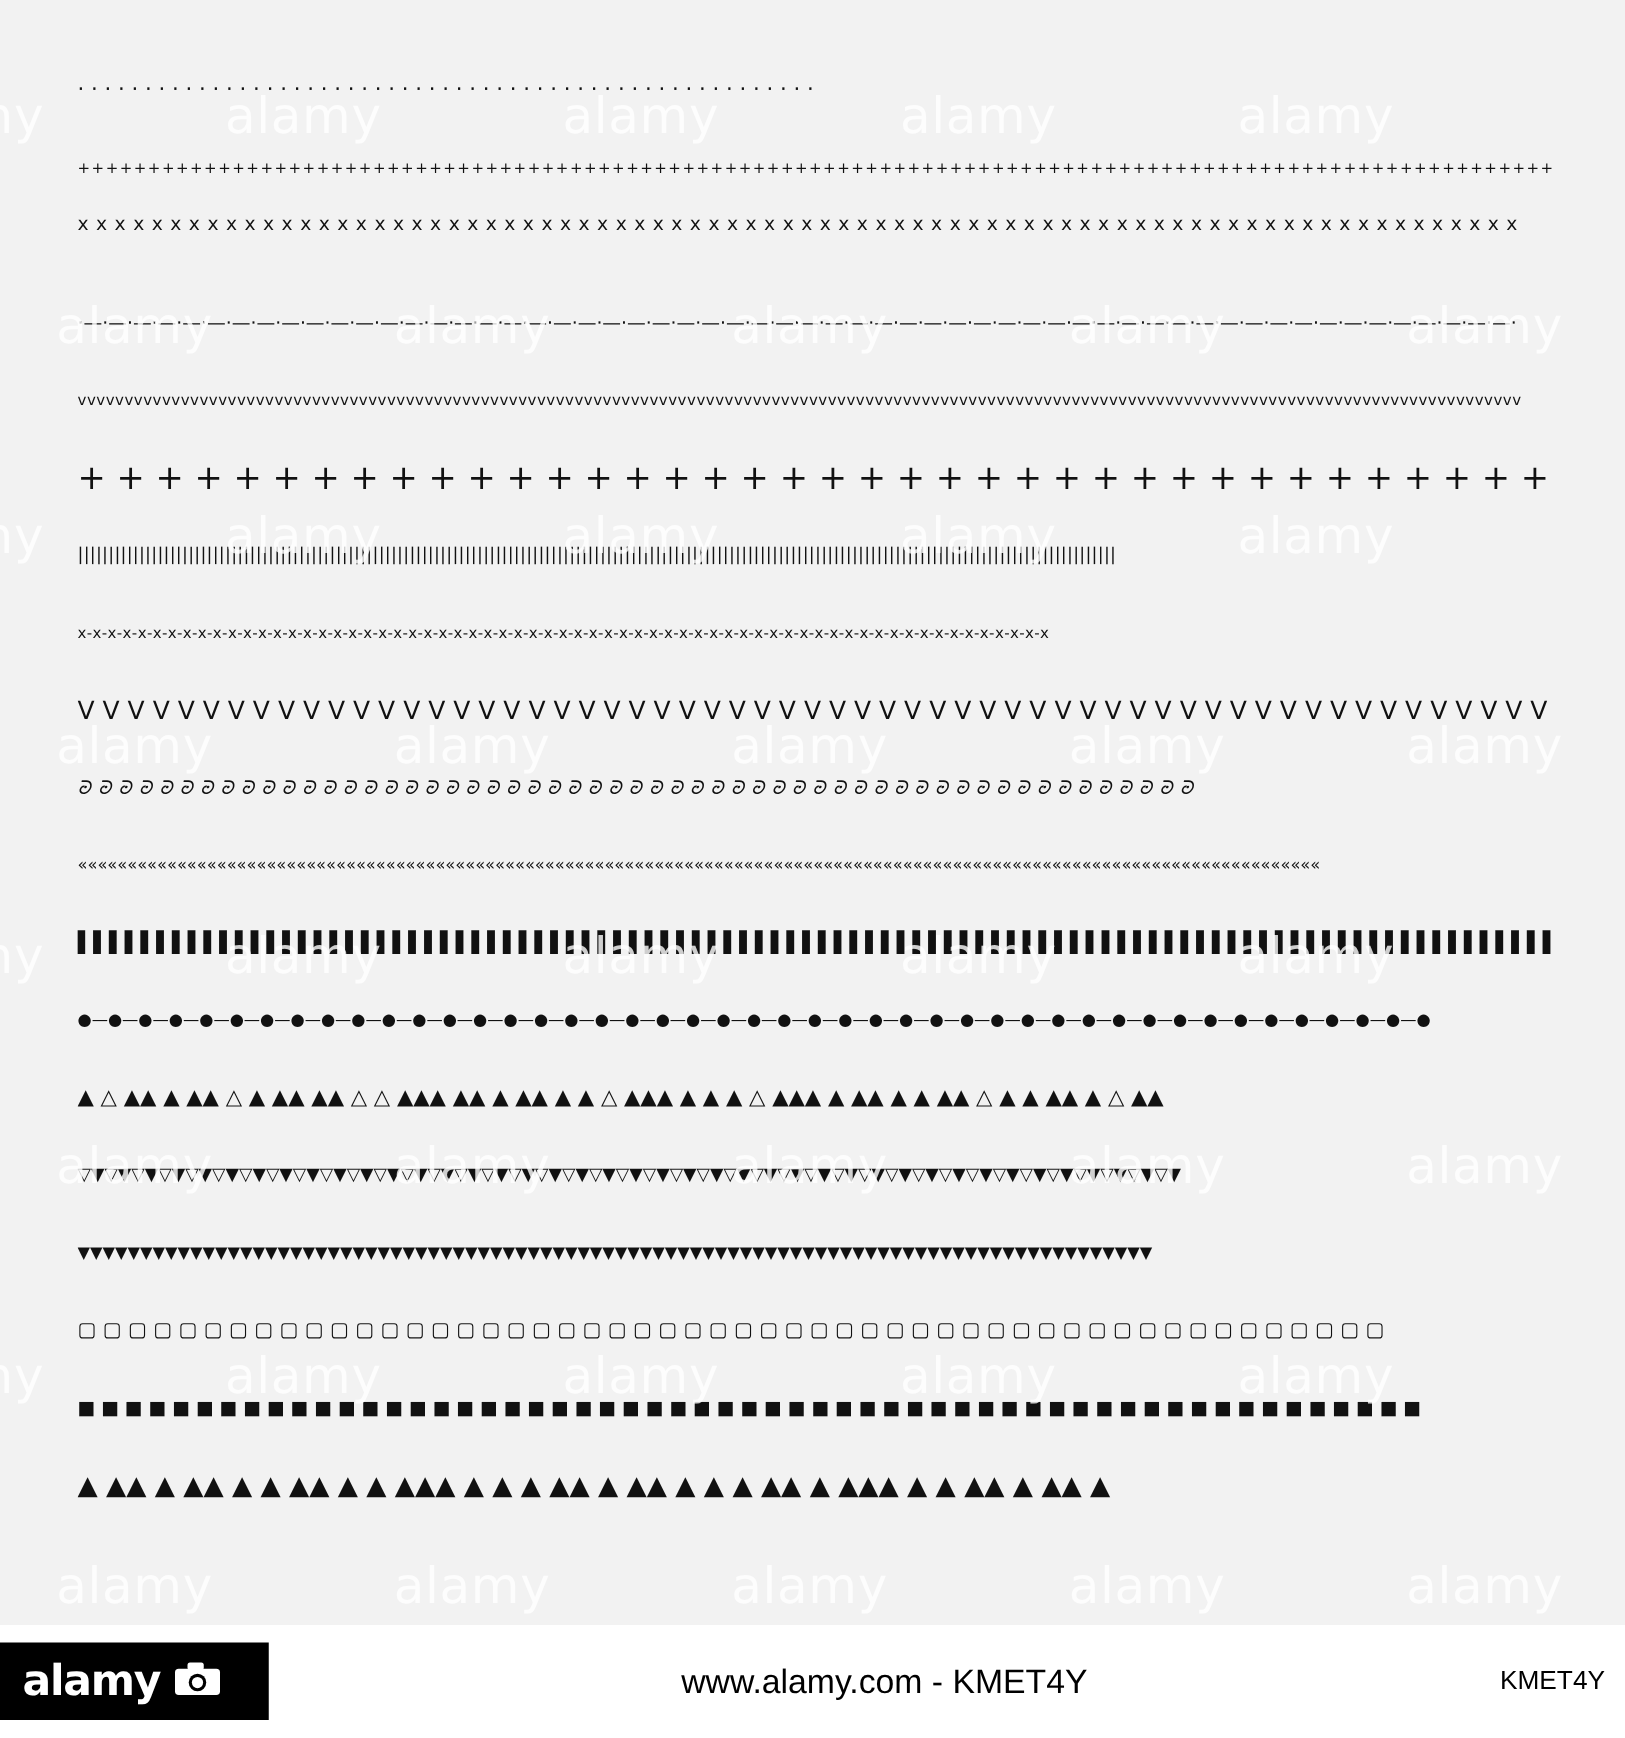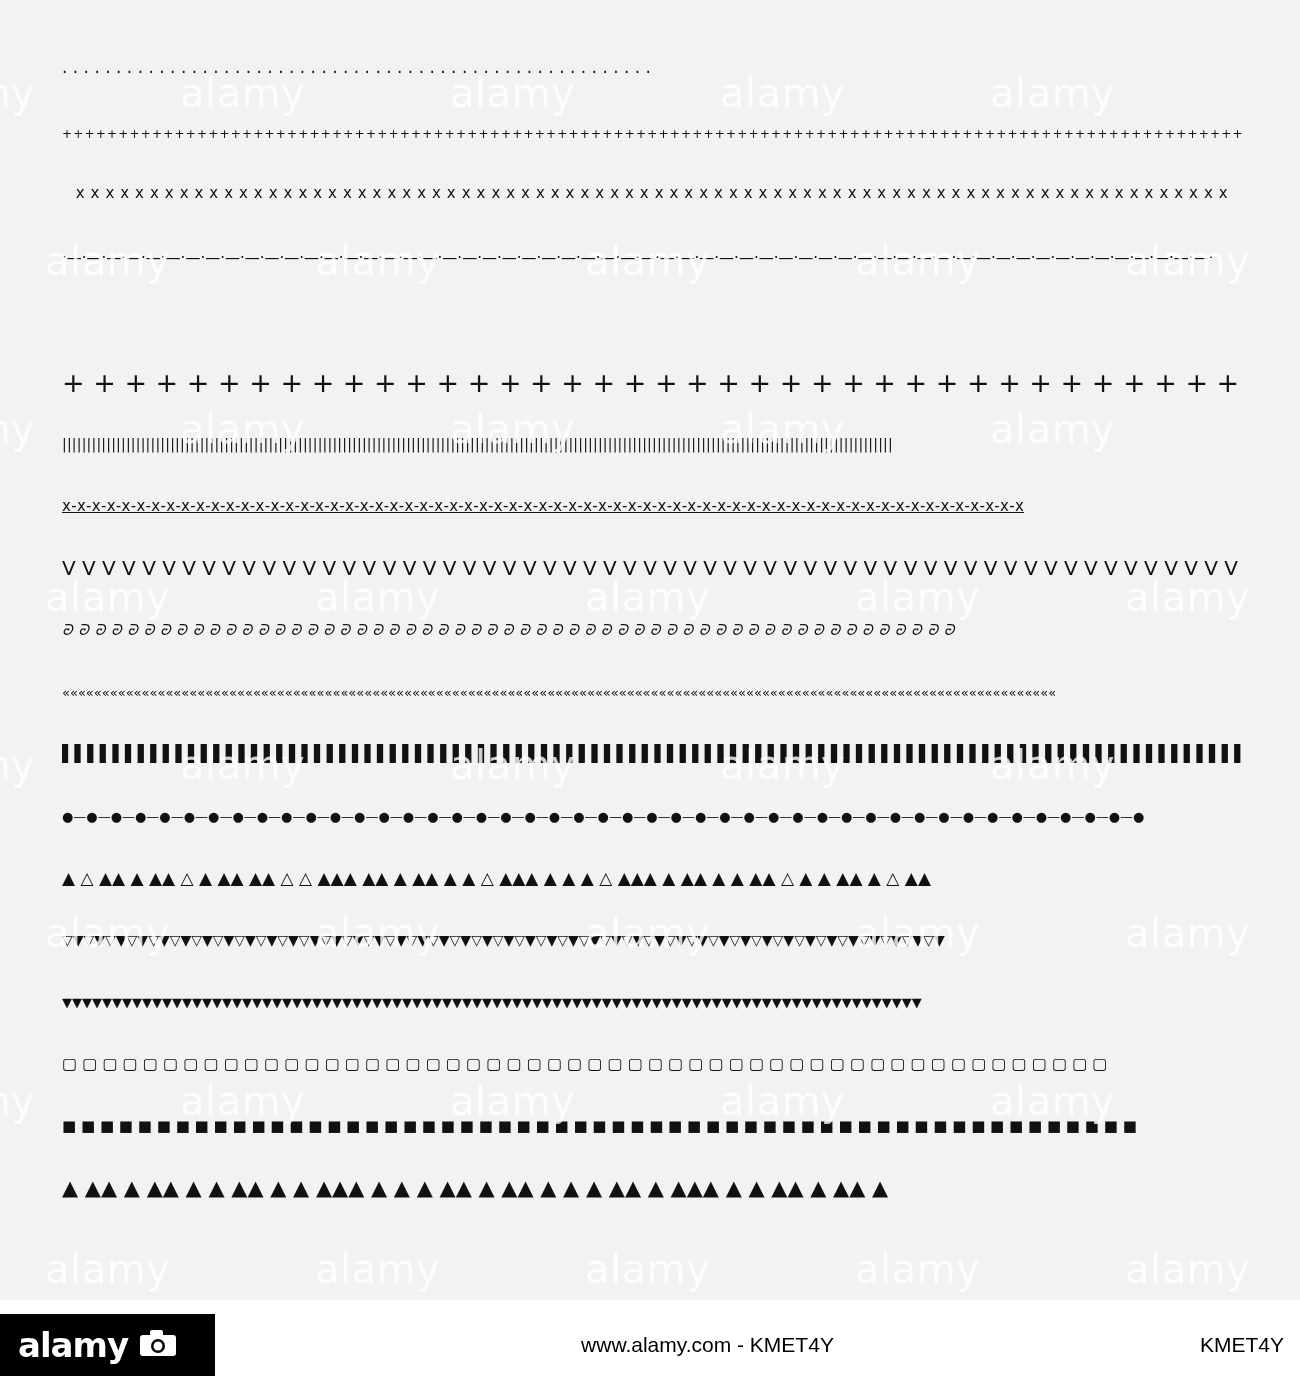--- a/index.html
+++ b/index.html
@@ -104,21 +104,21 @@
     letter-spacing: -1px;
   }
   #alamy-logo .camera {
     margin-left: 10px;
     display: inline-block;
   }
   #alamy-caption {
     flex: 1;
     text-align: center;
     color: #000000;
-    font-size: 21px;
+    font-size: 27px;
     font-family: "Liberation Sans", sans-serif;
   }
   #alamy-imageid {
     color: #000000;
     font-size: 21px;
     padding-right: 16px;
     font-family: "Liberation Sans", sans-serif;
   }
 </style>
 </head>
@@ -128,34 +128,37 @@
 
   <div id="artwork">
 
     <div id="rows">
         <div class="row" style="top: 52px;">
           <span class="glyphs" style="font-size: 17px; letter-spacing: 0px; color: rgb(17, 17, 17);">·   ·   ·   ·   ·   ·   ·   ·   ·   ·  ·   ·   ·   ·   ·   ·   ·   ·   ·   ·   ·   ·  ·   ·   ·   ·   ·   ·   ·   ·   ·   ·   ·   ·  ·   ·   ·   ·   ·   ·   ·   ·   ·   ·   ·   ·  ·   ·   ·   ·   ·   ·   ·   ·   ·</span>
         </div>
         <div class="row" style="top: 114px;">
           <span class="glyphs" style="font-size: 12px; letter-spacing: 1.2px; color: rgb(17, 17, 17);">+++++++++++++++++++++++++++++++++++++++++++++++++++++++++++++++++++++++++++++++++++++++++++++++++++++++++++++++++++++++++++++++++++++++++++++++++++++++</span>
         </div>
-        <div class="row" style="top: 173px; text-align: center;">
+        <div class="row" style="top: 159px;">
           <span class="glyphs" style="font-size: 15px; letter-spacing: 0.6px; color: rgb(17, 17, 17);">x x x x x x x x x x x x x x x x x x x x x x x x x x x x x x x x x x x x x x x x x x x x x x x x x x x x x x x x x x x x x x x x x x x x x x x x x x x x x x</span>
         </div>
         <div class="row" style="top: 238px;">
           <span class="glyphs" style="font-size: 15px; letter-spacing: 0px; color: rgb(17, 17, 17);">·—·—·—·—·—·—·—·—·—·—·—·—·—·—·—·—·—·—·—·—·—·—·—·—·—·—·—·—·—·—·—·—·—·—·—·—·—·—·—·—·—·—·—·—·—·—·—·—·—·—·—·—·—·—·—·—·—·—·</span>
         </div>
+        <div class="row" style="top: 300px;">
+          <span class="glyphs" style="font-size: 12px; letter-spacing: 0.4px; color: rgb(17, 17, 17);">vvvvvvvvvvvvvvvvvvvvvvvvvvvvvvvvvvvvvvvvvvvvvvvvvvvvvvvvvvvvvvvvvvvvvvvvvvvvvvvvvvvvvvvvvvvvvvvvvvvvvvvvvvvvvvvvvvvvvvvvvvvvvvvvvvvvvvvvvvvvvvvvvvvvvvvvvv</span>
+        </div>
         <div class="row" style="top: 362px;">
           <span class="glyphs" style="font-size: 27px; letter-spacing: 0px; color: rgb(17, 17, 17);">+ + + + + + + + + + + + + + + + + + + + + + + + + + + + + + + + + + + + + + + + + + + + + + + + + + + + + + + + + + + +</span>
         </div>
         <div class="row" style="top: 424px;">
           <span class="glyphs" style="font-size: 14px; letter-spacing: 0.2px; color: rgb(17, 17, 17);">|||||||||||||||||||||||||||||||||||||||||||||||||||||||||||||||||||||||||||||||||||||||||||||||||||||||||||||||||||||||||||||||||||||||||||||||||||||||||||||||||||||||||</span>
         </div>
         <div class="row" style="top: 486px;">
-          <span class="glyphs" style="font-size: 15px; letter-spacing: 0.3px; color: rgb(17, 17, 17); text-decoration: underline;">x-x-x-x-x-x-x-x-x-x-x-x-x-x-x-x-x-x-x-x-x-x-x-x-x-x-x-x-x-x-x-x-x-x-x-x-x-x-x-x-x-x-x-x-x-x-x-x-x-x-x-x-x-x-x-x-x-x-x-x-x-x-x-x-x</span>
+          <span class="glyphs" style="font-size: 12px; letter-spacing: 0.3px; color: rgb(17, 17, 17);">x-x-x-x-x-x-x-x-x-x-x-x-x-x-x-x-x-x-x-x-x-x-x-x-x-x-x-x-x-x-x-x-x-x-x-x-x-x-x-x-x-x-x-x-x-x-x-x-x-x-x-x-x-x-x-x-x-x-x-x-x-x-x-x-x</span>
         </div>
         <div class="row" style="top: 548px;">
           <span class="glyphs" style="font-size: 20px; letter-spacing: 0px; color: rgb(17, 17, 17);">V V V V V V V V V V V V V V V V V V V V V V V V V V V V V V V V V V V V V V V V V V V V V V V V V V V V V V V V V V V V V V V</span>
         </div>
         <div class="row" style="top: 610px; font-style: italic;">
           <span class="glyphs" style="font-size: 15px; letter-spacing: 0.5px; color: rgb(17, 17, 17);">ᘒ ᘒ ᘒ ᘒ ᘒ ᘒ ᘒ ᘒ ᘒ ᘒ ᘒ ᘒ ᘒ ᘒ ᘒ ᘒ ᘒ ᘒ ᘒ ᘒ ᘒ ᘒ ᘒ ᘒ ᘒ ᘒ ᘒ ᘒ ᘒ ᘒ ᘒ ᘒ ᘒ ᘒ ᘒ ᘒ ᘒ ᘒ ᘒ ᘒ ᘒ ᘒ ᘒ ᘒ ᘒ ᘒ ᘒ ᘒ ᘒ ᘒ ᘒ ᘒ ᘒ ᘒ ᘒ</span>
         </div>
         <div class="row" style="top: 672px;">
           <span class="glyphs" style="font-size: 13px; letter-spacing: 0px; color: rgb(17, 17, 17);">«««««««««««««««««««««««««««««««««««««««««««««««««««««««««««««««««««««««««««««««««««««««««««««««««««««««««««««««««««««««««««««</span>
         </div>

